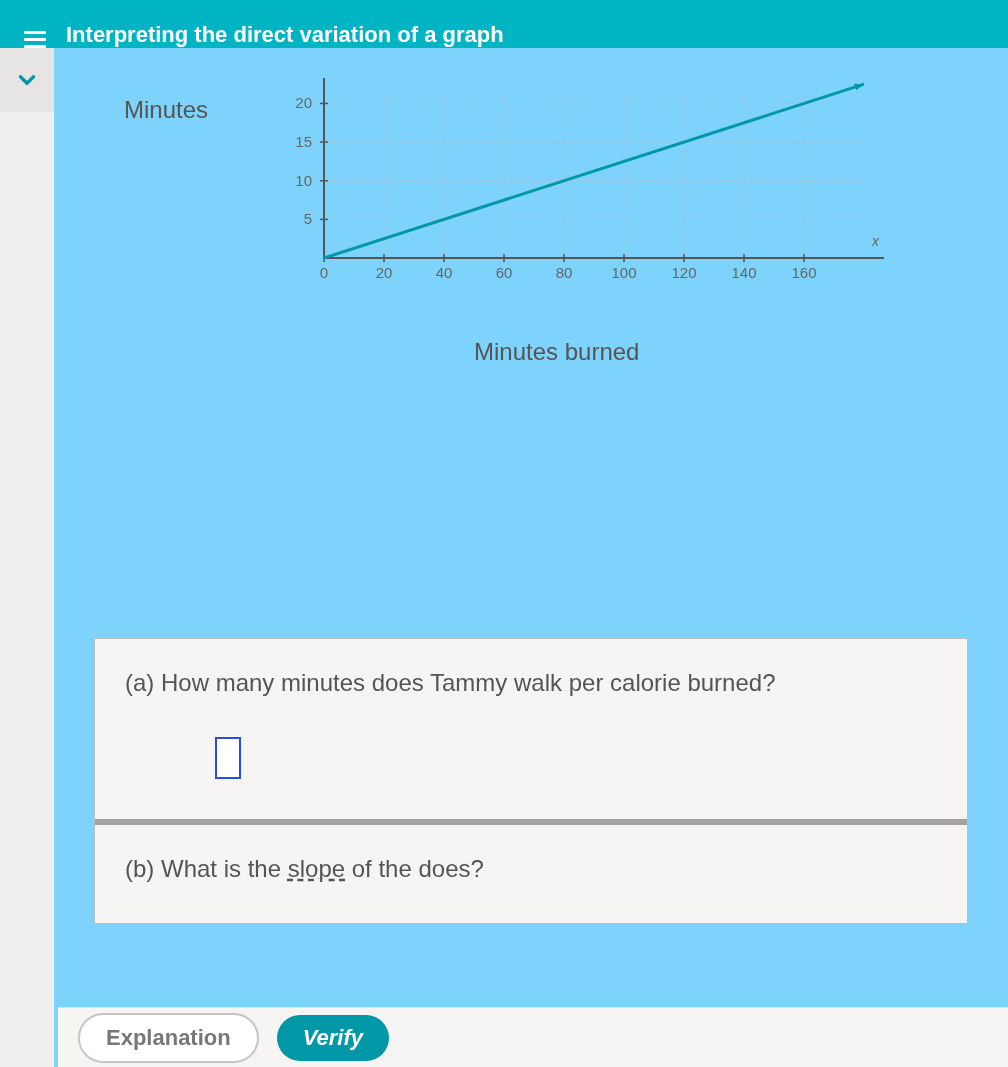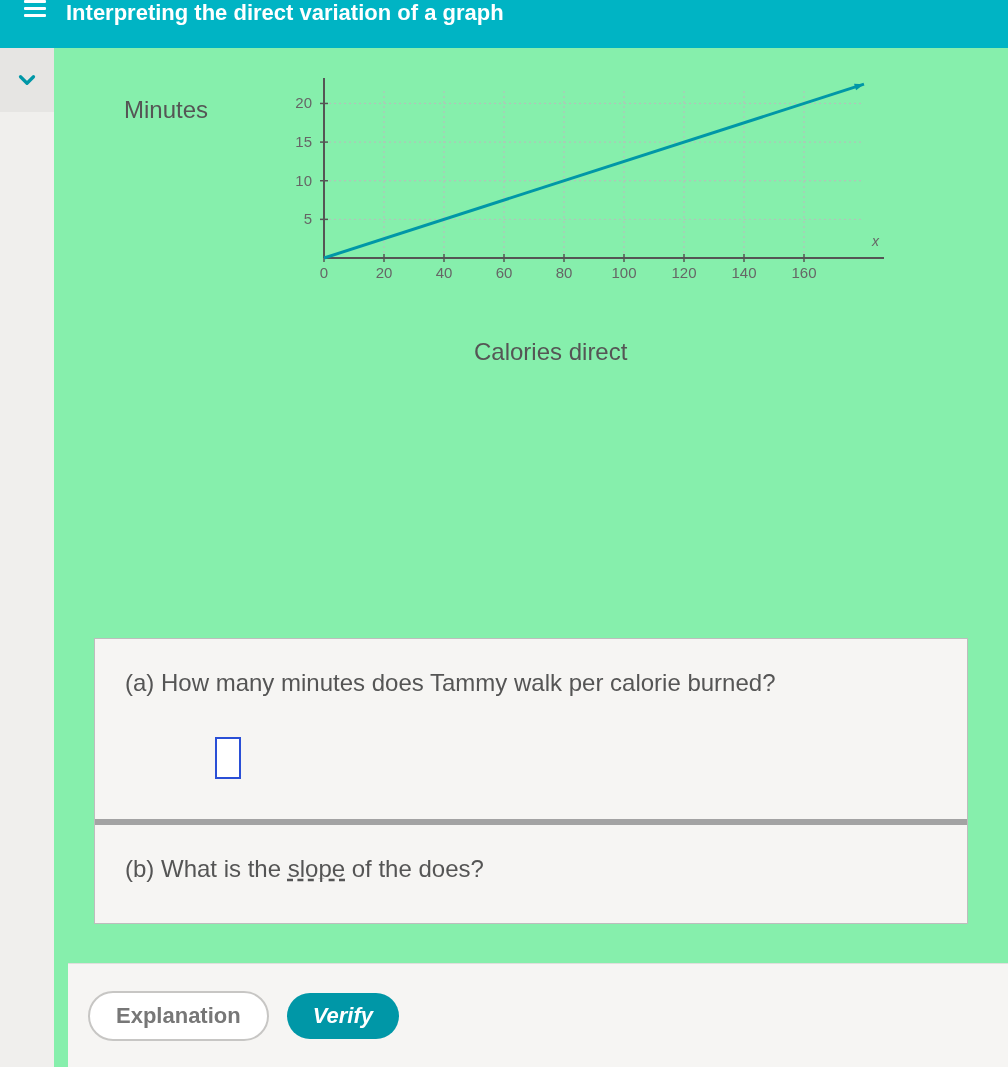--- a/index.html
+++ b/index.html
@@ -9,21 +9,21 @@
     width: 1008px;
     height: 1067px;
     overflow: hidden;
     position: relative;
   }
   .header-bar {
     background: #00b4c4;
     color: #fff;
     height: 48px;
     display: flex;
-    align-items: flex-start;
+    align-items: flex-end;
     padding-left: 24px;
     font-weight: 600;
     font-size: 22px;
     width: 100%;
   }
   .hamburger {
     display: inline-flex;
     flex-direction: column;
     gap: 4px;
     margin-right: 20px;
@@ -45,21 +45,21 @@
     align-items: center;
     justify-content: center;
   }
   .side-tab svg { width: 26px; height: 26px; }
   .content {
     position: absolute;
     top: 48px;
     left: 54px;
     right: 0;
     bottom: 0;
-    background: #86efac;
+    background: #7dd3fc;
   }
   .chart-area {
     position: absolute;
     top: 20px;
     left: 70px;
     width: 820px;
     height: 320px;
   }
   .y-title {
     position: absolute;
@@ -106,24 +106,24 @@
     padding: 2px;
   }
   .slope-link {
     text-decoration: underline;
     text-decoration-style: dashed;
     color: #555;
     margin-top: 20px;
   }
   .footer-bar {
     position: absolute;
-    left: 14px;
+    left: 4px;
     right: 0;
     bottom: 0;
-    height: 104px;
+    height: 60px;
     background: #f6f5f3;
     display: flex;
     align-items: center;
     padding-left: 20px;
     gap: 18px;
     border-top: 1px solid #e0dfdd;
   }
   .btn {
     font-size: 22px;
     font-weight: 600;
@@ -207,21 +207,21 @@
         <text x="38" y="117.72727272727273" text-anchor="end" class="tick">10</text>
         <line x1="46" y1="74.0909090909091" x2="54" y2="74.0909090909091" stroke="#555" stroke-width="1.5"></line>
         <text x="38" y="79.0909090909091" text-anchor="end" class="tick">15</text>
         <line x1="46" y1="35.45454545454547" x2="54" y2="35.45454545454547" stroke="#555" stroke-width="1.5"></line>
         <text x="38" y="40.45454545454547" text-anchor="end" class="tick">20</text>
         <text x="598" y="178" class="axis-var">x</text>
         <line x1="50" y1="190" x2="590" y2="16.136363636363626" stroke="#0097a7" stroke-width="3"></line>
         <polygon points="590,16.136363636363626 582.1092136416669,22.279285632217338 580.0074147012474,15.751345393738266" fill="#0097a7"></polygon>
       </svg>
 
-    <div class="x-title">Calories direct</div>
+    <div class="x-title">Minutes burned</div>
   </div>
 
   <div class="question-box">
     <div class="q-section top">
       <div>(a) How many minutes does Tammy walk per calorie burned?</div>
       <input class="answer-input" type="text" value="" style="">
     </div>
     <div class="q-section">
       <span>(b) What is the </span><span class="slope-link">slope</span><span> of the does?</span>
     </div>

